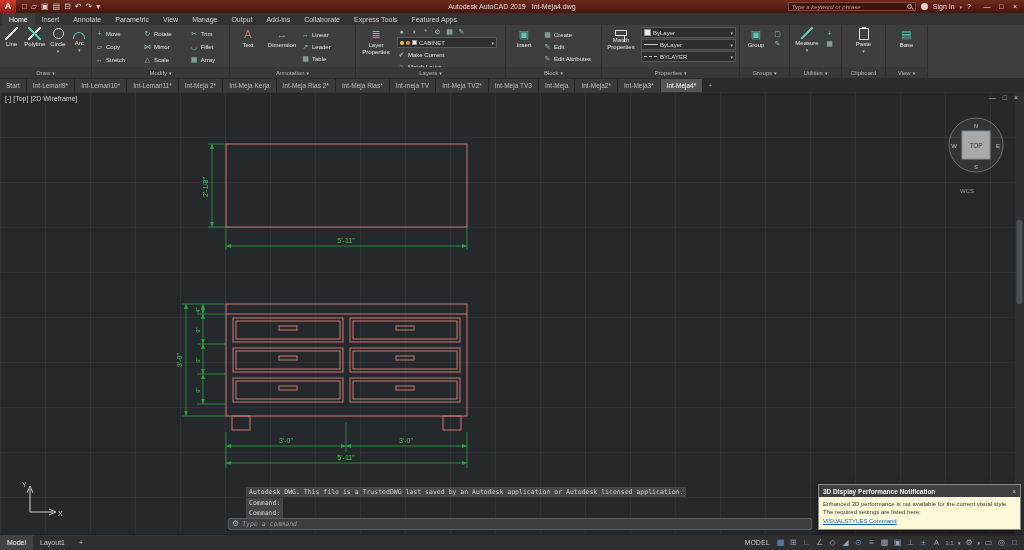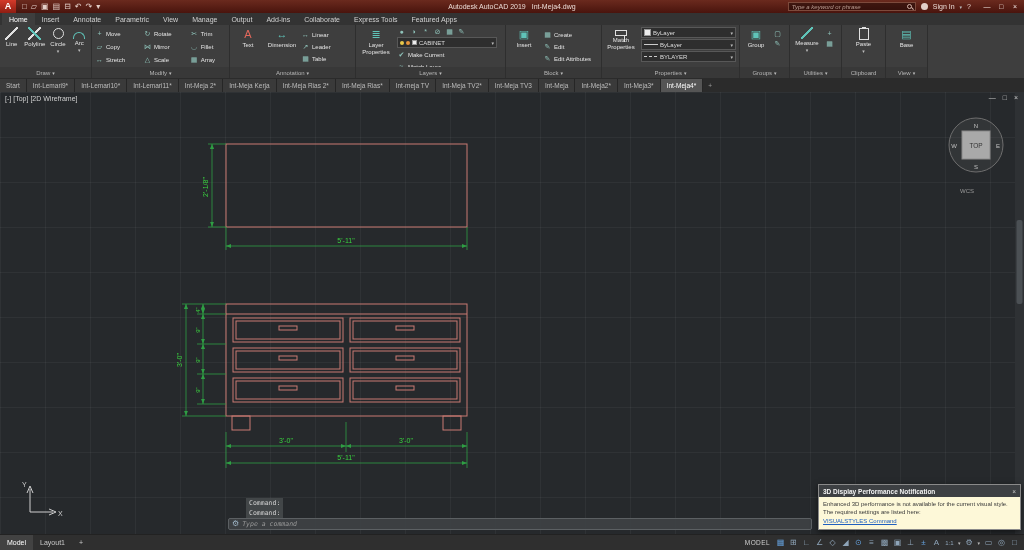--- a/index.html
+++ b/index.html
@@ -561,20 +561,21 @@
     <span>[Top]</span>
     <span>[2D Wireframe]</span>
   </div>
 
   <div class="canvas-winbtns">
     <span>—</span>
     <span>□</span>
     <span>×</span>
   </div>
 
+  <div class="cmdline" style="top:395px">Autodesk DWG.  This file is a TrustedDWG last saved by an Autodesk application or Autodesk licensed application.</div>
   <div class="cmdline" style="top:406px">Command:</div>
   <div class="cmdline" style="top:416px">Command:</div>
 
   <div class="cmd-input">
     <span class="cmd-ic">⚙</span>
     <input placeholder="Type a command" style="">
   </div>
 </div>
 
 <div class="notification">

